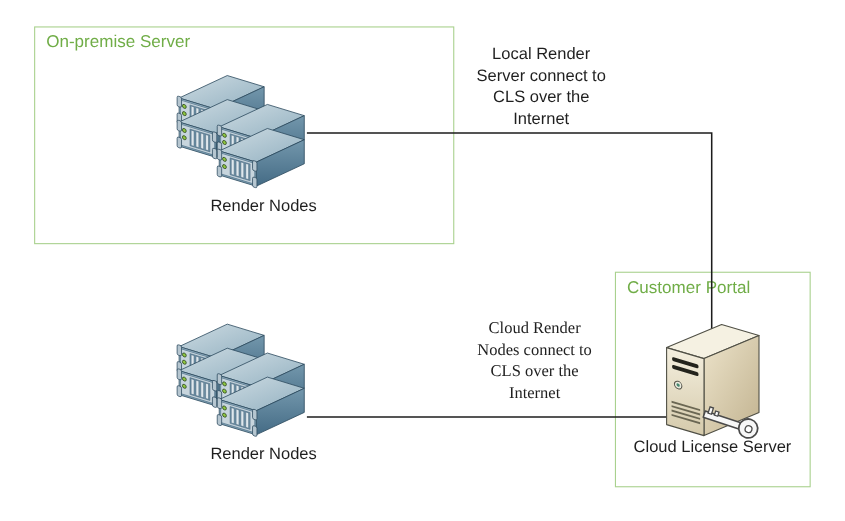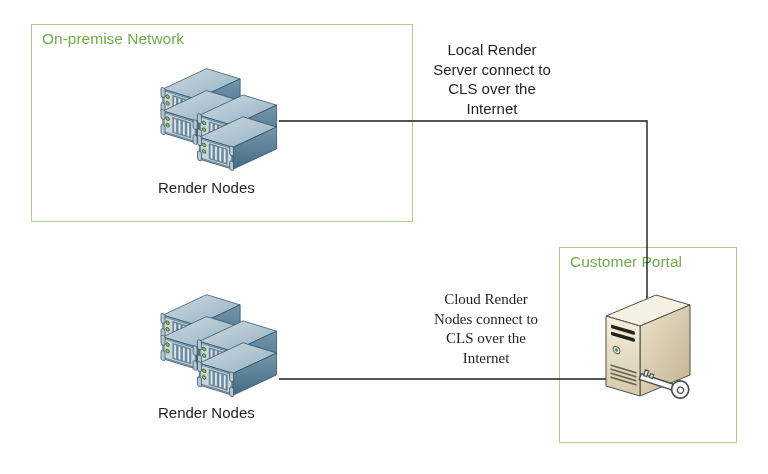--- a/index.html
+++ b/index.html
@@ -25,21 +25,21 @@
   }
   #box-onprem{left:31px;top:24px;width:382px;height:198px;}
   #box-cloud{left:31px;top:251px;width:382px;height:197px;}
   #box-portal{left:559px;top:247px;width:178px;height:196px;}
   #connectors{position:absolute;left:0;top:0;z-index:2;}
   .icon-svg{position:absolute;z-index:3;}
   #rn1{left:157px;top:64px;}
   #rn2{left:157px;top:290px;}
   #tower{left:600px;top:292px;}
   .node-label{
-    position:absolute;z-index:3;font-size:15px;text-align:left;
+    position:absolute;z-index:3;font-size:15px;text-align:right;
     color:var(--text);white-space:nowrap;
   }
   #rn1-label{left:158px;top:179px;width:130px;}
   #rn2-label{left:158px;top:404px;width:130px;}
   #tower-label{left:576px;top:398px;width:140px;}
   .annotation{
     position:absolute;z-index:3;font-size:15px;line-height:19.5px;
     text-align:center;white-space:pre-line;color:var(--text);width:130px;
   }
   #ann-local{left:427px;top:40px;}
@@ -97,21 +97,21 @@
         <use href="#rack-unit" transform="translate(0,30)"></use>
       </g>
       <g id="rack-cluster">
         <use href="#rack-stack2" transform="translate(8,34)"></use>
         <use href="#rack-stack2" transform="translate(58,70)"></use>
       </g>
     </defs>
   </svg>
 
   <div class="netbox" id="box-onprem">
-    <div class="netbox-title">On-premise Network</div>
+    <div class="netbox-title">On-premise Server</div>
   </div>
   <div class="netbox" id="box-portal">
     <div class="netbox-title">Customer Portal</div>
   </div>
 
   <svg id="connectors" width="768" height="474" viewBox="0 0 768 474">
     <polyline points="279,121 647,121 647,301" fill="none" stroke="#1c1c1c" stroke-width="1.4"></polyline>
     <polyline points="279,379 614,379" fill="none" stroke="#1c1c1c" stroke-width="1.4"></polyline>
   </svg>
 
@@ -140,20 +140,21 @@
       <rect x="4.5" y="59" width="26" height="1.7" fill="#6b6753"></rect>
     </g>
     <g transform="translate(43,76) rotate(18)">
       <rect x="0" y="6" width="34" height="6" fill="#f7f7f7" stroke="#4a4a4a" stroke-width="1.4" stroke-linejoin="round"></rect>
       <rect x="3" y="1" width="3.2" height="6" fill="#f7f7f7" stroke="#4a4a4a" stroke-width="1.2"></rect>
       <rect x="9" y="3" width="3.2" height="4" fill="#f7f7f7" stroke="#4a4a4a" stroke-width="1.2"></rect>
       <circle cx="42" cy="9" r="8.6" fill="#f7f7f7" stroke="#4a4a4a" stroke-width="1.6"></circle>
       <circle cx="42.5" cy="9.5" r="3.1" fill="#ffffff" stroke="#4a4a4a" stroke-width="1.2"></circle>
     </g>
   </svg>
+  <div class="node-label" id="tower-label">Cloud License Server</div>
 
   <div class="annotation" id="ann-local">Local Render
 Server connect to
 CLS over the
 Internet</div>
   <div class="annotation" id="ann-cloud">Cloud Render
 Nodes connect to
 CLS over the
 Internet</div>
 

